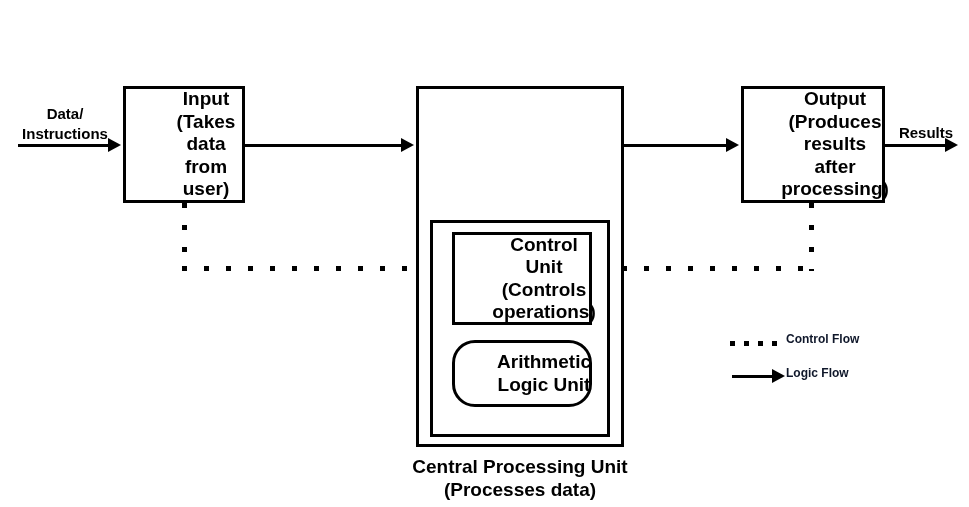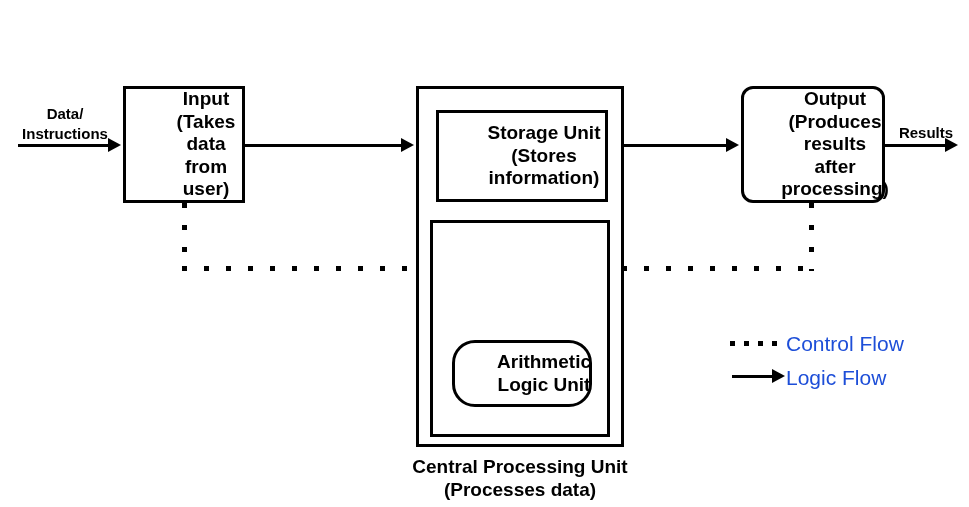--- a/index.html
+++ b/index.html
@@ -112,23 +112,23 @@
     position: absolute;
     left: 730px; top: 341px; width: 48px; height: 5px;
     background-image: linear-gradient(to right, #000 5px, transparent 5px);
     background-size: 14px 5px;
     background-repeat: repeat-x;
   }
   #legend-data-line { left:732px; top:375px; width:42px; }
   #legend-data-head { left:772px; top:369px; }
   .legend-label {
     position: absolute;
-    font-size: 21px;
-    font-weight: normal;
-    color: #1d4ed8;
+    font-size: 12px;
+    font-weight: bold;
+    color: #0f172a;
     white-space: nowrap;
   }
   #legend-ctrl-label { left:786px; top:332px; }
   #legend-data-label { left:786px; top:366px; }
 </style>
 </head>
 <body>
 
 <div id="canvas">
 
@@ -142,35 +142,35 @@
 data from
 user)</div>
 
   <div class="hline" id="arrow-mid-line"></div>
   <div class="arrowhead-right" id="arrow-mid-head"></div>
 
   <div class="box" id="cpu-box"></div>
 
   <div class="box-inner-frame" id="cpu-subframe"></div>
 
-  <div class="box" id="storage-box" style="white-space: pre-line;">Storage Unit
-(Stores
-information)</div>
 
+  <div class="box" id="control-box" style="white-space: pre-line;">Control Unit
+(Controls
+operations)</div>
 
   <div class="box" id="alu-box" style="white-space: pre-line; border-radius: 23px;">Arithmetic
 Logic Unit</div>
 
   <div class="label-static" id="cpu-caption" style="white-space: pre-line;">Central Processing Unit
 (Processes data)</div>
 
   <div class="hline" id="arrow-out-line"></div>
   <div class="arrowhead-right" id="arrow-out-head"></div>
 
-  <div class="box" id="output-box" style="white-space: pre-line; border-radius: 12px;">Output
+  <div class="box" id="output-box" style="white-space: pre-line;">Output
 (Produces
 results after
 processing)</div>
 
   <div class="hline" id="arrow-res-line"></div>
   <div class="arrowhead-right" id="arrow-res-head"></div>
   <div class="label-static" id="results-label" style="white-space: pre-line;">Results</div>
 
   <div class="dot-v" id="ctrl-left-v"></div>
   <div class="dot-h" id="ctrl-left-h"></div>

